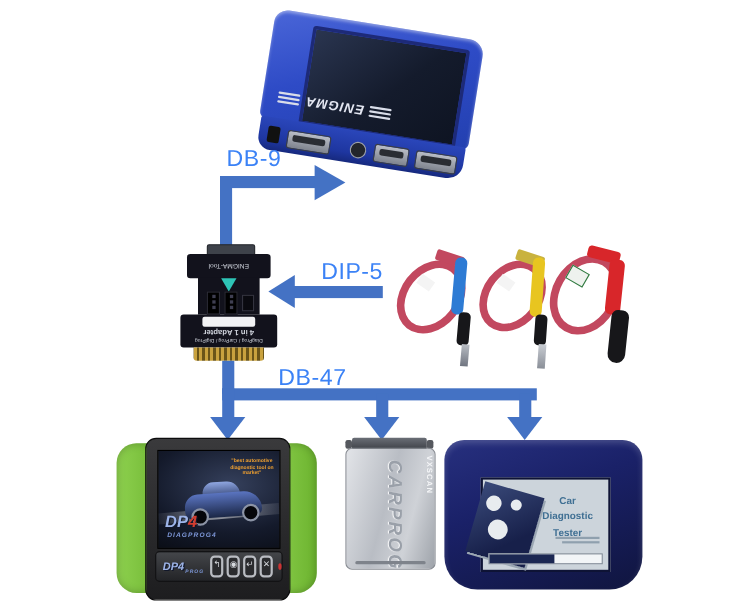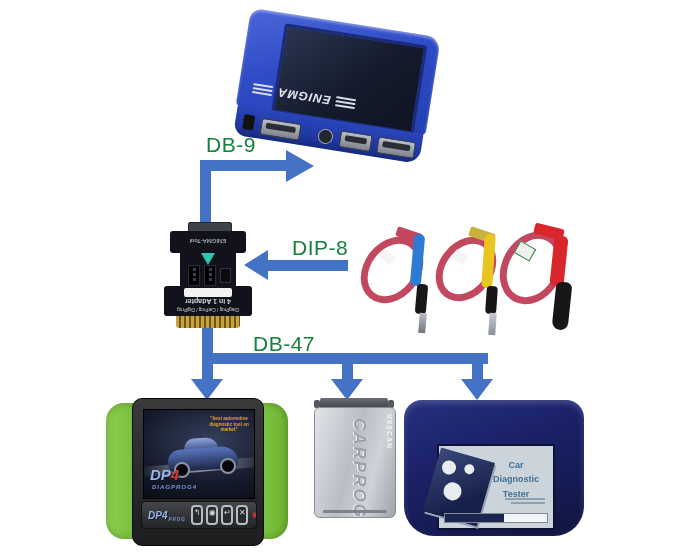--- a/index.html
+++ b/index.html
@@ -1,19 +1,19 @@
 <!DOCTYPE html>
 <html><head>
 <meta charset="utf-8">
 <style>
   html,body{margin:0;padding:0;background:#fff;}
   #canvas{position:relative;width:680px;height:560px;background:#ffffff;overflow:hidden;
           font-family:"Liberation Sans",sans-serif;}
   .abs{position:absolute;}
-  .conn-label{font-size:21px;color:#15803d;font-weight:400;letter-spacing:0.5px;}
+  .conn-label{font-size:21px;color:#3b82f6;font-weight:400;letter-spacing:0.5px;}
   
   .a-line{background:#4472c4;}
   .head-right{width:0;height:0;border-top:16px solid transparent;border-bottom:16px solid transparent;border-left:28px solid #4472c4;}
   .head-left{width:0;height:0;border-top:15px solid transparent;border-bottom:15px solid transparent;border-right:24px solid #4472c4;}
   .head-down{width:0;height:0;border-left:16px solid transparent;border-right:16px solid transparent;border-top:21px solid #4472c4;}
   
   .enigma{width:192px;height:128px;transform:rotate(9deg);}
   .enigma-top{left:0;top:0;right:0;height:100px;border-radius:12px 14px 6px 6px;
      background:linear-gradient(160deg,#4a66d8 0%,#2e4bc6 45%,#2340b0 100%);box-shadow:inset 0 2px 3px rgba(255,255,255,.4);}
   .enigma-screen{left:36px;top:10px;width:138px;height:84px;border:3px solid #1d2a78;border-radius:3px;
@@ -51,21 +51,21 @@
   .dp4-panel{left:8px;top:102px;width:114px;height:26px;background:linear-gradient(180deg,#44464a,#232427);border-radius:4px;border:1px solid #121214;display:flex;align-items:center;}
   .dp4-btn{width:15px;height:16px;margin:0 1.5px;background:#2a2b2e;border:2px solid #b9bcc2;border-radius:4px;color:#d6d9de;font-size:8px;line-height:12px;text-align:center;}
   
   .carprog{width:80px;height:118px;}
   .cp-conn{left:6px;top:0;width:68px;height:11px;background:linear-gradient(180deg,#6a6e76,#3c3f45);border-radius:2px;}
   .cp-body{left:0;top:9px;width:80px;height:109px;background:linear-gradient(105deg,#e2e4e8 0%,#b9bdc4 45%,#cfd2d7 70%,#9ea3aa 100%);border:1px solid #888c93;border-radius:6px;overflow:hidden;}
   .cp-name{left:4px;top:10px;width:50px;height:92px;color:#9aa0a9;font-weight:bold;font-style:italic;font-size:17px;letter-spacing:2px;writing-mode:vertical-rl;text-shadow:0 1px 1px #fff;}
   .cp-brand{right:2px;top:6px;color:#f5f6f8;font-size:7px;font-weight:bold;writing-mode:vertical-rl;letter-spacing:1px;}
   
   .digiprog{width:180px;height:136px;background:linear-gradient(160deg,#27307f 0%,#1a2168 40%,#10153f 100%);border-radius:18px 18px 30px 30px;box-shadow:inset 0 3px 6px rgba(255,255,255,.18);}
-  .dg-screen{left:33px;top:44px;width:114px;height:82px;background:#ccd4db;border:2px solid #0e1335;}
+  .dg-screen{left:33px;top:34px;width:114px;height:82px;background:#ccd4db;border:2px solid #0e1335;}
   .dg-photo{left:-8px;top:8px;width:56px;height:66px;background:linear-gradient(140deg,#3a4a7a,#17204a 70%);transform:rotate(16deg);box-shadow:2px 2px 0 #9aa6b2;}
   .dg-dial{background:#e8ecef;border-radius:50%;}
   .dg-title{right:6px;top:12px;width:62px;color:#3f6f93;font-size:9px;font-weight:bold;text-align:center;line-height:1.6;}
   .dg-tiny{height:2px;background:#8fa0ae;}
   .dg-bar{left:5px;bottom:5px;width:102px;height:8px;background:#f2f5f7;border:1px solid #7d8894;}
   .dg-fill{height:100%;width:58%;background:#1b2752;}
 </style>
 </head>
 <body>
 
@@ -128,21 +128,21 @@
       <div class="abs" style="left:40px;top:16px;width:9px;height:13px;background:#0a0a10;border:1px solid #33333f;"></div>
     </div>
     <div class="abs blk" style="left:0;top:64px;width:88px;height:30px;border-radius:3px;">
       <div class="abs" style="left:20px;top:2px;width:48px;height:9px;background:#f2f2f4;border-radius:2px;"></div>
       <div class="abs adp-txt" style="left:0;top:12px;width:88px;font-size:7px;font-weight:bold;">4 in 1 Adapter</div>
       <div class="abs adp-txt" style="left:0;top:21px;width:88px;font-size:4.6px;">DiagProg / CarProg / DigiProg</div>
     </div>
     <div class="abs gold" style="left:12px;top:94px;width:64px;height:12px;border-radius:0 0 3px 3px;"></div>
   </div>
 
-  <div class="abs conn-label" style="left:292px;top:236px;">DIP-8</div>
+  <div class="abs conn-label" style="left:292px;top:236px;">DIP-5</div>
   <div class="abs a-line" style="left:266px;top:260px;width:82px;height:11px;"></div>
   <div class="abs head-left" style="left:244px;top:250px;"></div>
 
   <div class="abs" style="left:362px;top:222px;width:78px;height:115px;">
     <div class="abs loop" style="left:2px;top:12px;width:42px;height:58px;transform:rotate(38deg);"></div>
     <div class="abs" style="left:18px;top:30px;width:14px;height:10px;background:#f4f4f4;transform:rotate(35deg);"></div>
     <div class="abs" style="left:34px;top:8px;width:26px;height:10px;background:#c2485f;transform:rotate(18deg);border-radius:2px;"></div>
     <div class="abs stick" style="left:50px;top:12px;width:11px;height:52px;background:#2d7bd4;transform:rotate(5deg);"></div>
     <div class="abs grip" style="left:54px;top:62px;width:11px;height:30px;transform:rotate(5deg);"></div>
     <div class="abs" style="left:57px;top:91px;width:7px;height:20px;background:linear-gradient(180deg,#b9bdc4,#707580);transform:rotate(5deg);"></div>

